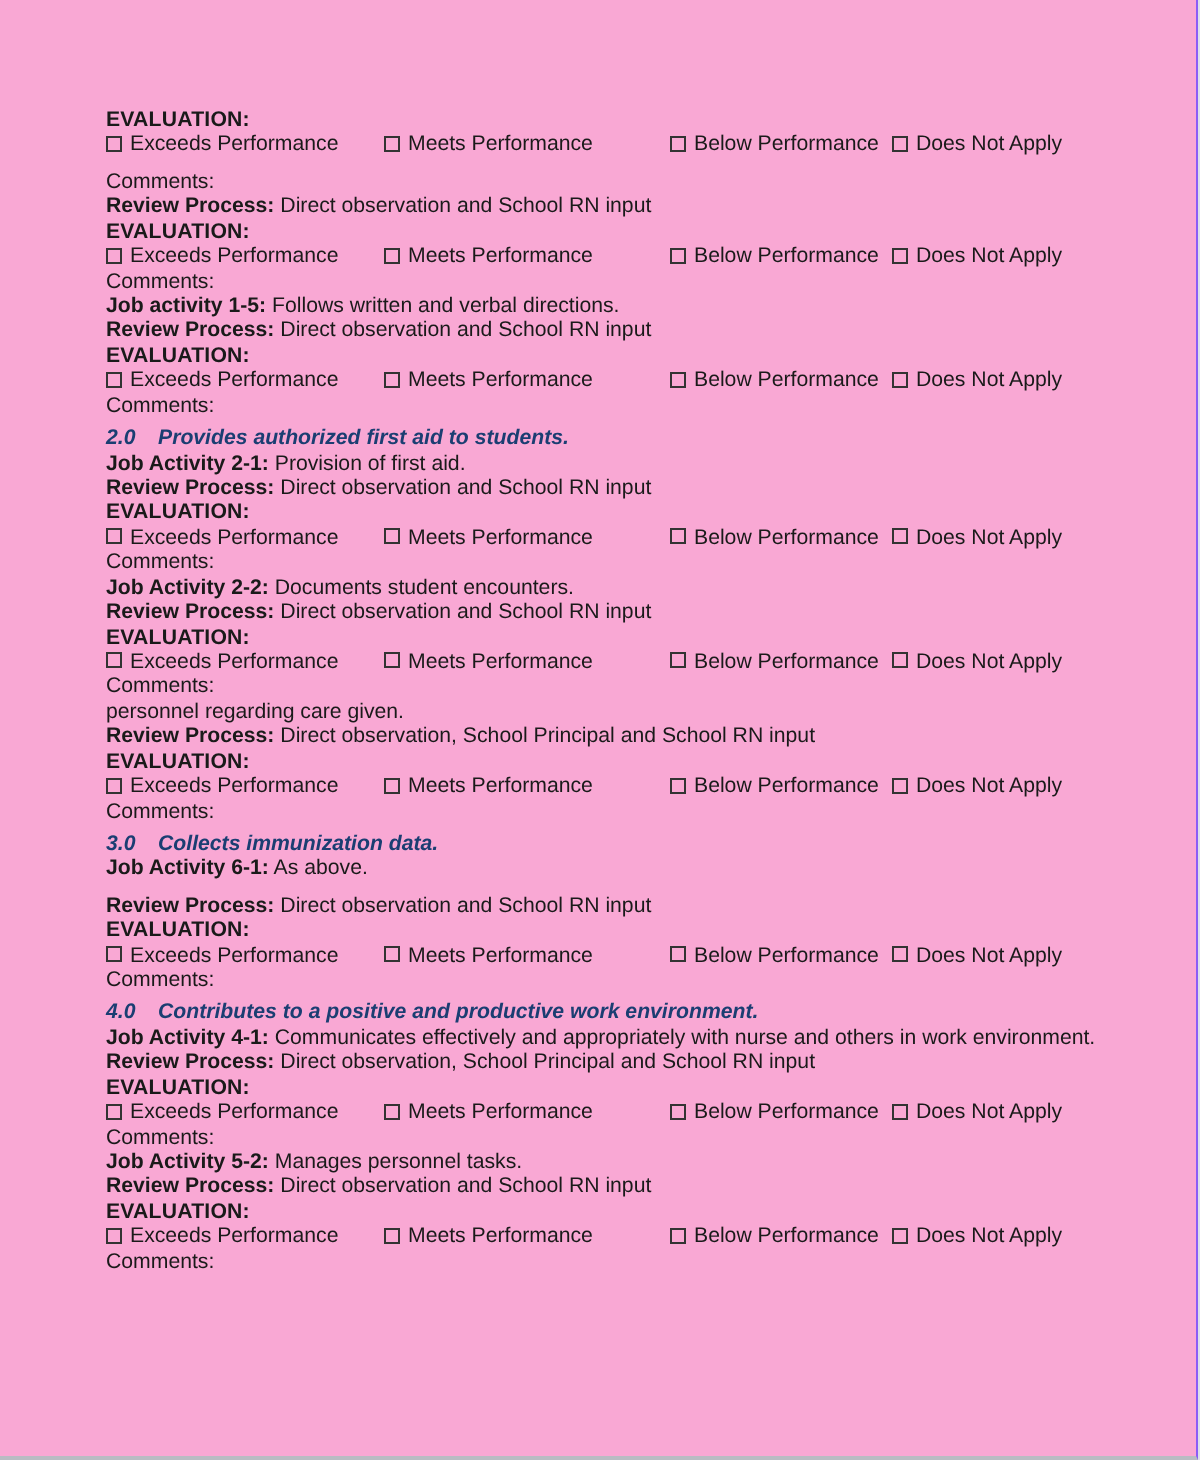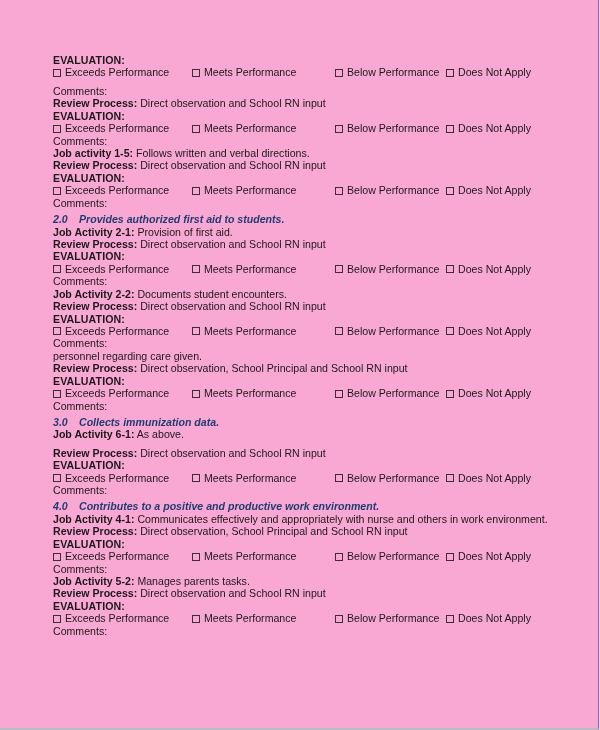--- a/index.html
+++ b/index.html
@@ -167,21 +167,21 @@
     <div class="line"><span class="b">Review Process:</span> <span>Direct observation, School Principal and School RN input</span></div>
     <div class="line eval-title">EVALUATION:</div>
     <div class="opts">
       <span class="opt o0"><span class="box"></span><span>Exceeds Performance</span></span>
       <span class="opt o1"><span class="box"></span><span>Meets Performance</span></span>
       <span class="opt o2"><span class="box"></span><span>Below Performance</span></span>
       <span class="opt o3"><span class="box"></span><span>Does Not Apply</span></span>
     </div>
     <div class="comments">Comments:</div>
 
-    <div class="line"><span class="b">Job Activity 5-2:</span> <span>Manages parents tasks.</span></div>
+    <div class="line"><span class="b">Job Activity 5-2:</span> <span>Manages personnel tasks.</span></div>
     <div class="line"><span class="b">Review Process:</span> <span>Direct observation and School RN input</span></div>
     <div class="line eval-title">EVALUATION:</div>
     <div class="opts">
       <span class="opt o0"><span class="box"></span><span>Exceeds Performance</span></span>
       <span class="opt o1"><span class="box"></span><span>Meets Performance</span></span>
       <span class="opt o2"><span class="box"></span><span>Below Performance</span></span>
       <span class="opt o3"><span class="box"></span><span>Does Not Apply</span></span>
     </div>
     <div class="comments">Comments:</div>
 

